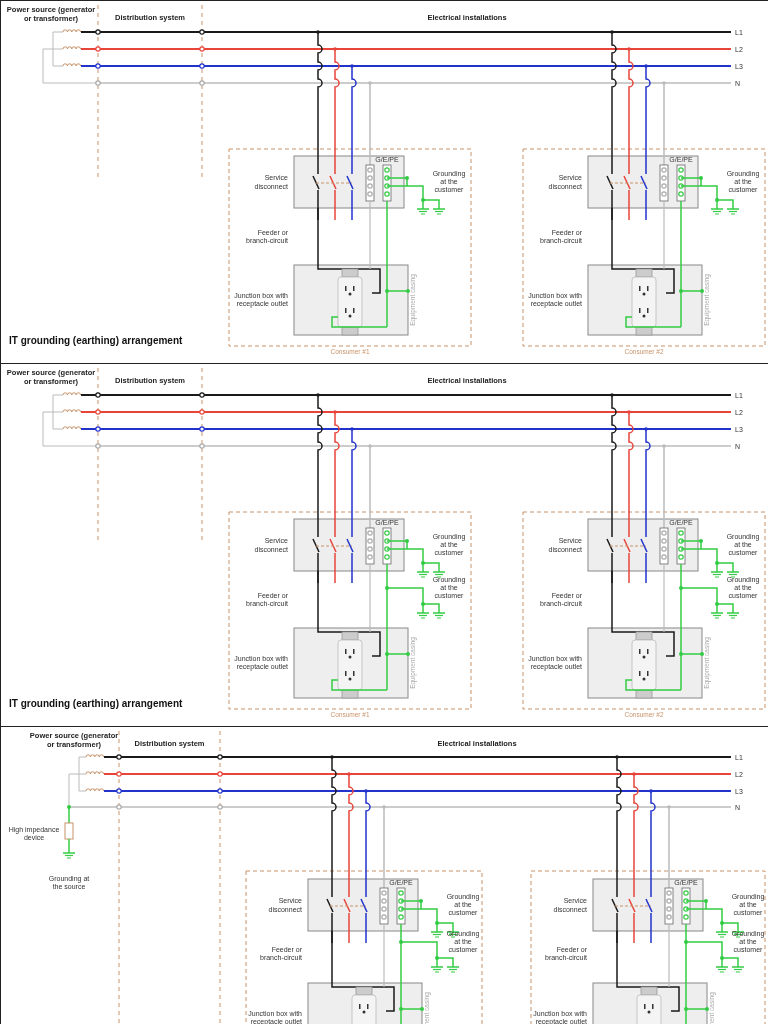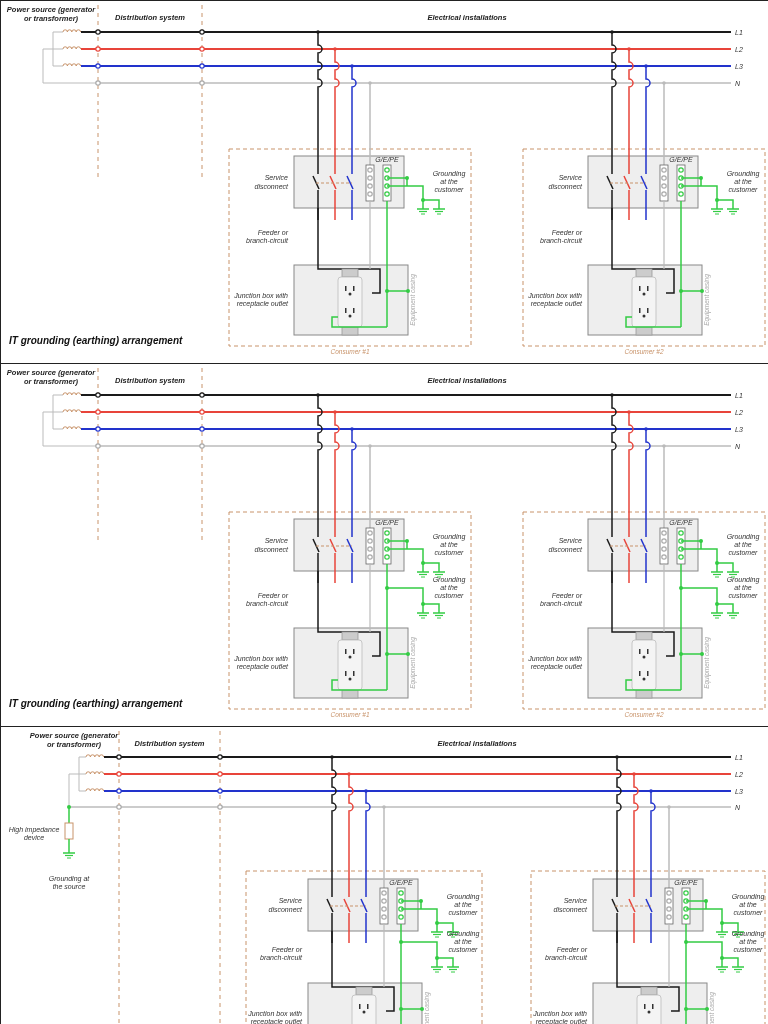--- a/index.html
+++ b/index.html
@@ -1,17 +1,17 @@
 <!DOCTYPE html>
 <html><head>
 <meta charset="utf-8">
 <style>
   html, body { margin: 0; padding: 0; background: #ffffff; }
   body { width: 768px; height: 1024px; overflow: hidden; position: relative; font-family: "Liberation Sans", sans-serif; }
-  .panel { position: absolute; left: 0; width: 768px; background: #fff; border-top: 1.5px solid #222; box-sizing: border-box; overflow: hidden; font-style: italic; }
+  .panel { position: absolute; left: 0; width: 768px; background: #fff; border-top: 1.5px solid #222; box-sizing: border-box; overflow: hidden; }
   .panel svg { position: absolute; left: 0; top: 0; }
   #p1 { top: 0; height: 363px; border-left: 1px solid #222; }
   #p2 { top: 363px; height: 363px; border-left: 1px solid #222; }
   #p3 { top: 726px; height: 298px; border-left: 1px solid #222; }
   .lbl { font-family: "Liberation Sans", sans-serif; font-size: 7px; fill: #333; }
   .lblb { font-family: "Liberation Sans", sans-serif; font-size: 7.5px; fill: #222; font-weight: bold; }
   .title { font-family: "Liberation Sans", sans-serif; font-size: 10px; fill: #111; font-weight: bold; }
   .cons { font-family: "Liberation Sans", sans-serif; font-size: 6.5px; fill: #c8936a; }
   .casing { font-family: "Liberation Sans", sans-serif; font-size: 6.5px; fill: #aaa; }
 </style>

